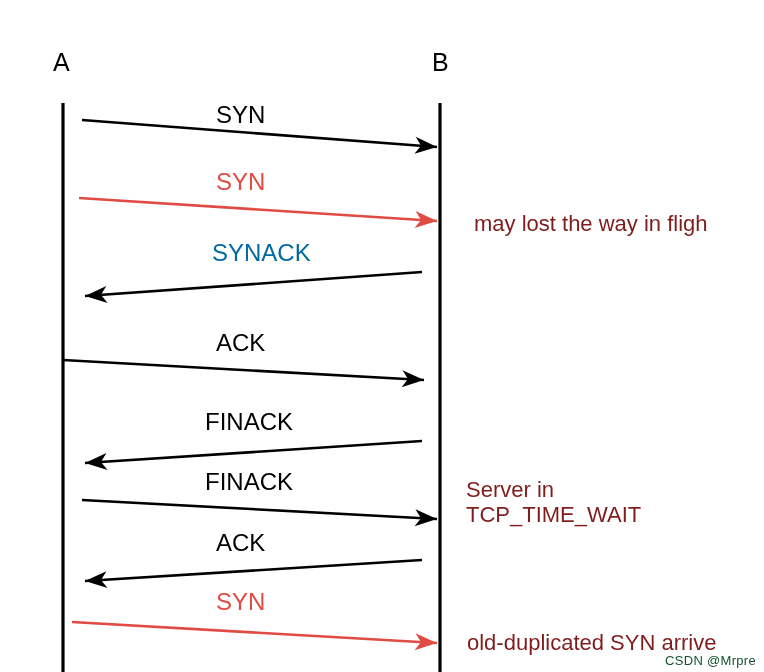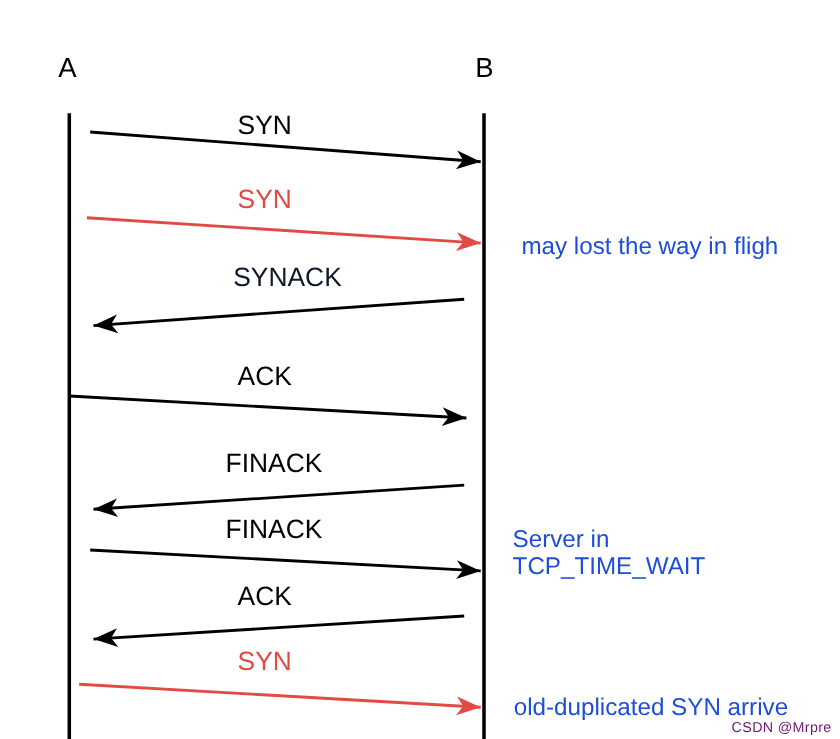--- a/index.html
+++ b/index.html
@@ -47,30 +47,30 @@
     position: absolute;
     font-size: 24px;
     line-height: 1;
     white-space: nowrap;
     color: #000000;
   }
   .note {
     position: absolute;
     font-size: 22px;
     line-height: 1.12;
-    color: #1d4ed8;
+    color: #7f1d1d;
     white-space: pre-line;
     text-align: center;
   }
   .watermark {
     position: absolute;
     right: 8px;
     bottom: 4px;
     font-size: 13px;
-    color: #701a75;
+    color: #14532d;
     letter-spacing: 0.3px;
     white-space: nowrap;
   }
 </style>
 </head>
 <body>
 
 <div id="canvas">
   <svg id="diagram-svg" viewBox="0 0 764 672" xmlns="http://www.w3.org/2000/svg">
     <g id="lifelines-group">
@@ -97,21 +97,21 @@
       </g>
   </svg>
 
   <div id="actor-labels">
       <div class="actor-label" style="left: 53px; top: 50px;">A</div>
       <div class="actor-label" style="left: 432px; top: 50px;">B</div>
     </div>
   <div id="msg-labels">
       <div class="msg-label" style="left: 216px; top: 103px; color: rgb(0, 0, 0);">SYN</div>
       <div class="msg-label" style="left: 216px; top: 170px; color: rgb(224, 75, 68);">SYN</div>
-      <div class="msg-label" style="left: 212px; top: 241px; color: #0f172a;">SYNACK</div>
+      <div class="msg-label" style="left: 212px; top: 241px; color: #0369a1;">SYNACK</div>
       <div class="msg-label" style="left: 216px; top: 331px; color: rgb(0, 0, 0);">ACK</div>
       <div class="msg-label" style="left: 205px; top: 410px; color: rgb(0, 0, 0);">FINACK</div>
       <div class="msg-label" style="left: 205px; top: 470px; color: rgb(0, 0, 0);">FINACK</div>
       <div class="msg-label" style="left: 216px; top: 531px; color: rgb(0, 0, 0);">ACK</div>
       <div class="msg-label" style="left: 216px; top: 590px; color: rgb(224, 75, 68);">SYN</div>
     </div>
   <div id="notes-layer">
       <div class="note" style="left: 474px; top: 212px; text-align: left;">may lost the way in fligh</div>
       <div class="note" style="left: 466px; top: 478px; text-align: left;">Server in
 TCP_TIME_WAIT</div>

